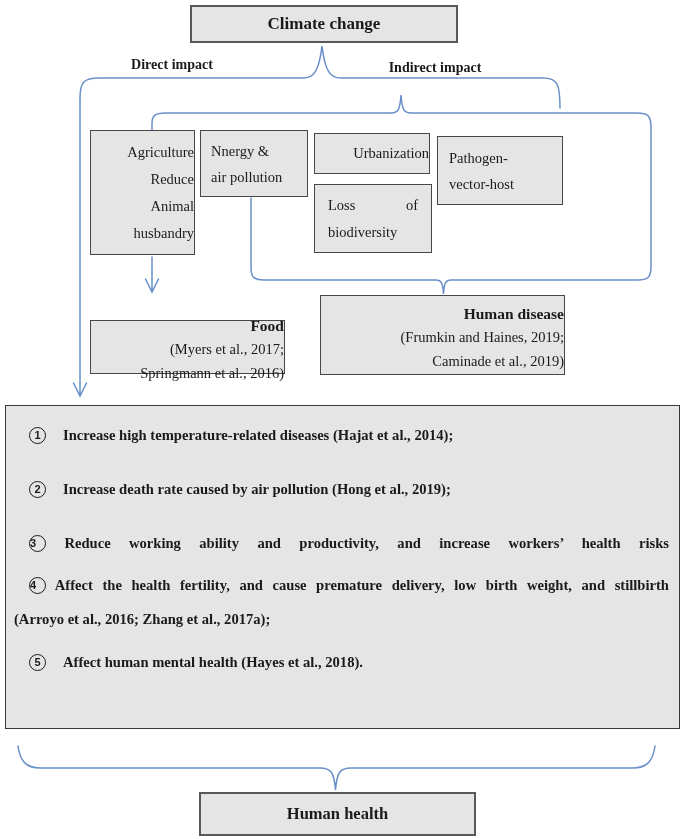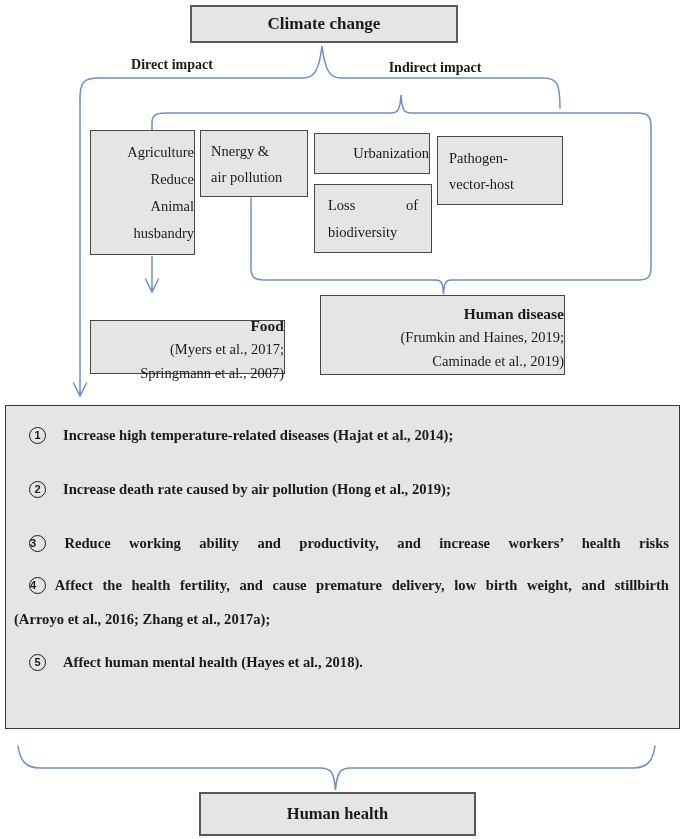--- a/index.html
+++ b/index.html
@@ -99,21 +99,21 @@
 
   <div class="box b-thin ctr" id="box-patho">
     <div>Pathogen-</div>
     <div>vector-host</div>
   </div>
 
 
   <div class="box b-thin ctr tc" id="box-food">
     <div class="outcome-title">Food</div>
     <div class="outcome-ref">(Myers et al., 2017;</div>
-    <div class="outcome-ref">Springmann et al., 2007)</div>
+    <div class="outcome-ref">Springmann et al., 2016)</div>
   </div>
 
   <div class="box b-thin ctr tc" id="box-disease">
     <div class="outcome-title">Human disease</div>
     <div class="outcome-ref">(Frumkin and Haines, 2019;</div>
     <div class="outcome-ref">Caminade et al., 2019)</div>
   </div>
 
   <div class="box b-big" id="impacts-box">
     <div class="item m20">

